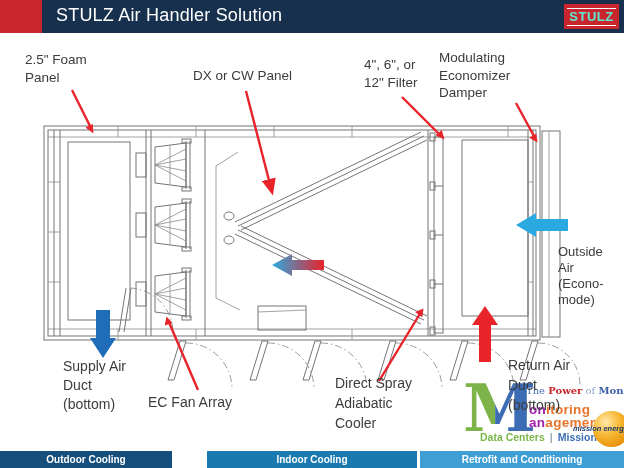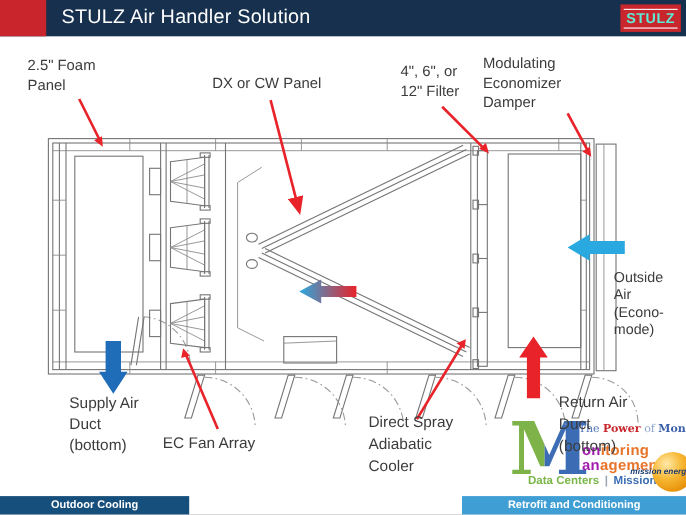--- a/index.html
+++ b/index.html
@@ -274,16 +274,17 @@
   <div class="lbl" style="left:148px; top:394px; font-size:14px;">EC Fan Array</div>
   <div class="lbl" style="left:335px; top:373px; font-size:14px; line-height:20px;">Direct Spray
 Adiabatic
 Cooler</div>
   <div class="lbl" style="left:508px; top:355px; font-size:14px; line-height:20px;">Return Air
 Duct
 (bottom)</div>
 
   <div class="footer">
     <div class="tab tab1">Outdoor Cooling</div>
+    <div class="tab tab2">Indoor Cooling</div>
     <div class="tab tab3">Retrofit and Conditioning</div>
   </div>
 
 </div>
 
 </body></html>

